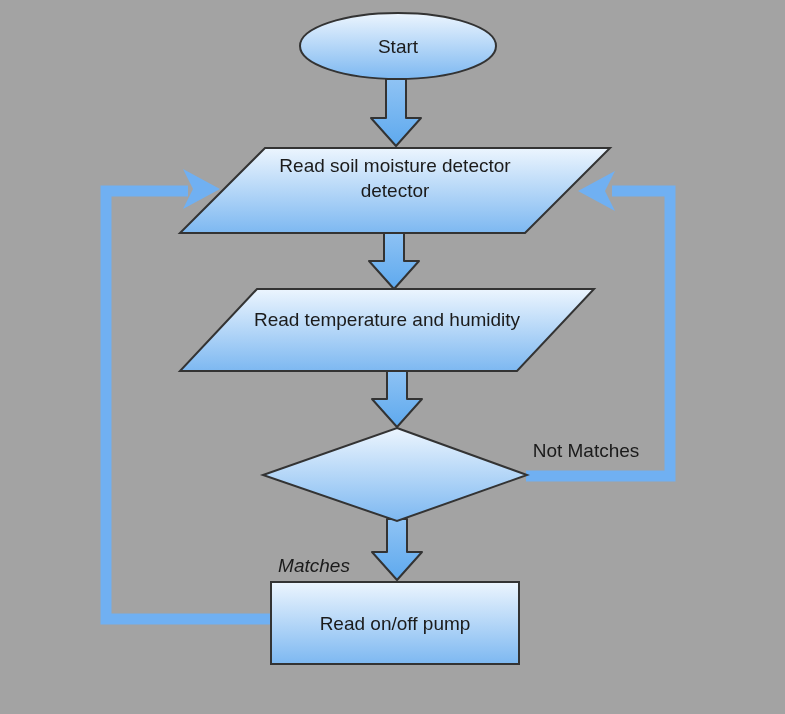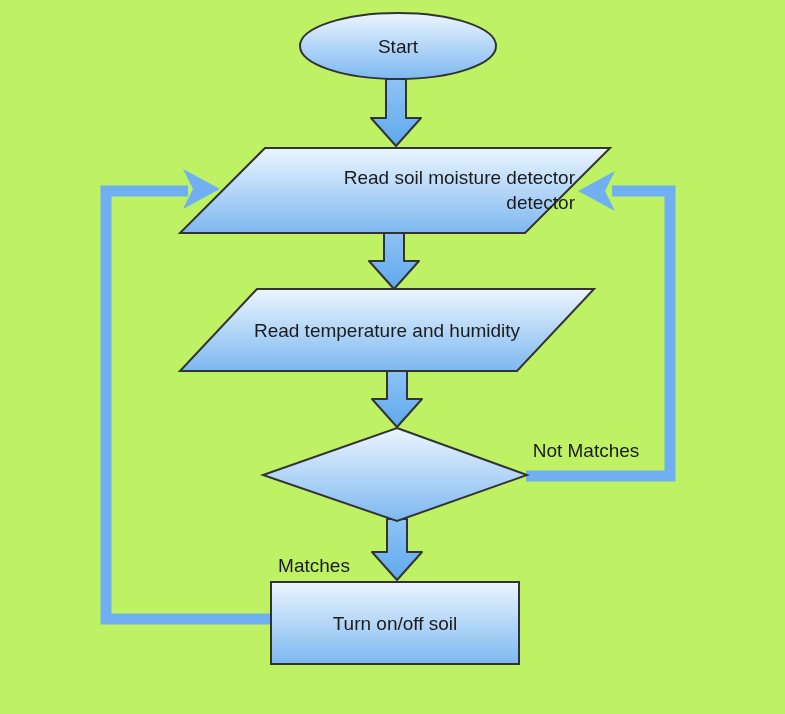--- a/index.html
+++ b/index.html
@@ -5,21 +5,21 @@
   html, body {
     margin: 0;
     padding: 0;
     background: #ffffff;
     font-family: "Liberation Sans", sans-serif;
   }
   .stage {
     position: relative;
     width: 785px;
     height: 714px;
-    background: #bef264;
+    background: #a3a3a3;
     overflow: hidden;
   }
   .stage svg {
     position: absolute;
     left: 0;
     top: 0;
   }
   .node-label {
     position: absolute;
     display: flex;
@@ -86,29 +86,29 @@
 
     <ellipse class="shape-outline" fill="url(#nodeGrad)" stroke-width="2.5" cx="398" cy="46" rx="98" ry="33"></ellipse>
     <polygon class="shape-outline" fill="url(#nodeGrad)" points="265,148 610,148 525,233 180,233"></polygon>
     <polygon class="shape-outline" fill="url(#nodeGrad)" points="257,289 594,289 517,371 180,371"></polygon>
     <polygon class="shape-outline" fill="url(#nodeGrad)" points="397,428 527,475 397,521 263,475"></polygon>
     <rect class="shape-outline" fill="url(#nodeGrad)" x="271" y="582" width="248" height="82"></rect>
   </svg>
 
   <div class="node-label" style="left:300px; top:13px; width:196px; height:66px;">Start</div>
 
-  <div class="node-label" style="left:215px; top:153px; width:360px; height:74px;align-items:flex-end;">
+  <div class="node-label" style="left:215px; top:141px; width:360px; height:74px;">
     <span>Read soil moisture detector</span>
     <span>detector</span>
   </div>
 
-  <div class="node-label" style="left:207px; top:293px; width:360px; height:74px;">
+  <div class="node-label" style="left:207px; top:282px; width:360px; height:74px;">
     <span>Read temperature and humidity</span>
   </div>
 
 
-  <div class="node-label" style="left:271px; top:582px; width:248px; height:82px;">Turn on/off soil</div>
+  <div class="node-label" style="left:271px; top:582px; width:248px; height:82px;">Read on/off pump</div>
 
   <div class="edge-label" style="left:514px; top:438px; width:144px; height:26px;">Not Matches</div>
 
-  <div class="edge-label" style="left:268px; top:554px; width:92px; height:24px;">Matches</div>
+  <div class="edge-label" style="left:268px; top:554px; width:92px; height:24px;font-style:italic;">Matches</div>
 
 </div>
 
 </body></html>

